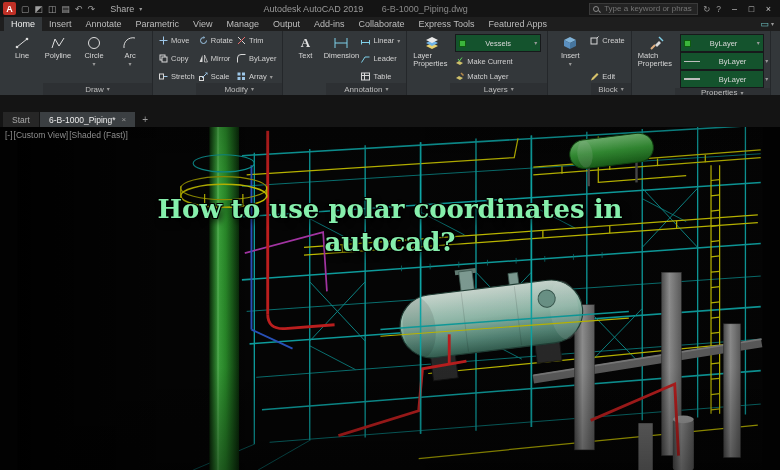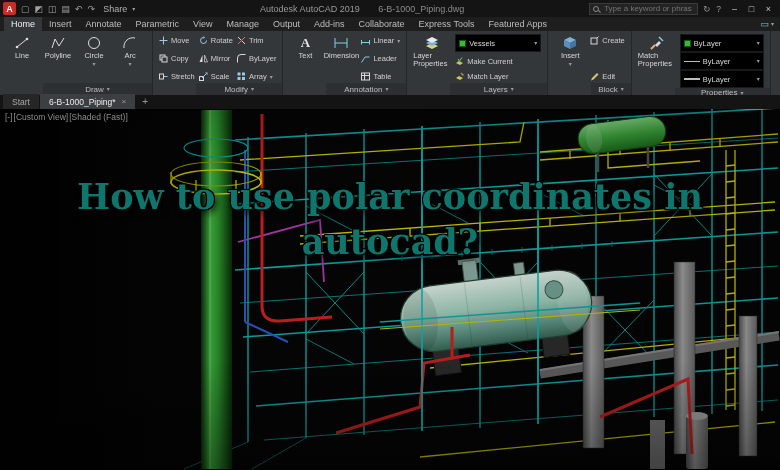--- a/index.html
+++ b/index.html
@@ -6,21 +6,21 @@
   *{box-sizing:border-box;user-select:none;}
   .app{width:780px;height:470px;display:flex;flex-direction:column;overflow:hidden;
        font-family:"Liberation Sans",sans-serif;background:#000;cursor:default;}
 
   
   .titlebar{height:17px;background:#141414;display:flex;align-items:center;gap:5px;
             padding:0 3px;font-size:9px;color:#b5b5b5;flex:0 0 auto;}
   .logo{width:13px;height:13px;background:#c03026;color:#fff;font-weight:bold;font-size:9px;
         display:flex;align-items:center;justify-content:center;border-radius:2px;}
   .qat{display:flex;gap:5px;color:#9f9f9f;font-size:9px;align-items:center;}
-  .qat-share{color:#b0b0b0;margin-left:3px;}
+  .qat-share{color:#b0b0b0;margin-left:10px;}
   .tb-title{flex:1;text-align:center;color:#9a9a9a;font-size:9px;white-space:nowrap;overflow:hidden;}
   .tb-doc{margin-left:16px;color:#8a8a8a;}
   .search{display:flex;align-items:center;background:#232323;border:1px solid #3a3a3a;
           height:12px;padding:0 3px;gap:3px;}
   .search input{background:transparent;border:0;outline:0;color:#9a9a9a;font-size:8px;width:92px;
                 font-family:"Liberation Sans",sans-serif;}
   .search-glass{width:6px;height:6px;border:1px solid #8a8a8a;border-radius:50%;position:relative;flex:0 0 auto;}
   .search-glass::after{content:"";position:absolute;width:3px;height:1px;background:#8a8a8a;
                        transform:rotate(45deg);right:-3px;bottom:-1px;}
   .tb-icons{display:flex;gap:6px;color:#9a9a9a;font-size:8.5px;align-items:center;}
@@ -42,42 +42,42 @@
   .panel-content{flex:1;display:flex;align-items:stretch;padding:2px 6px 0;gap:4px;}
   .panel-footer{height:12px;font-size:8px;color:#bdbdbd;display:flex;align-items:center;
                 justify-content:center;gap:3px;background:#2d3033;margin-left:43px;}
   .bigbtn{width:32px;display:flex;flex-direction:column;align-items:center;gap:1px;padding-top:2px;}
   .bigbtn svg{width:16px;height:16px;flex:0 0 auto;}
   .lbl{font-size:7.5px;line-height:1.05;text-align:left;color:#d6d6d6;}
   .letterA{font-family:"Liberation Serif",serif;font-weight:bold;font-size:13px;color:#e2e2e2;line-height:16px;}
   .smallcol{display:flex;flex-direction:column;justify-content:space-between;padding-top:1px;}
   .smallbtn{display:flex;align-items:center;gap:3px;font-size:7.5px;color:#d0d0d0;height:13px;white-space:nowrap;}
   .smallbtn svg{width:9px;height:9px;flex:0 0 auto;}
-  .dropdown{display:flex;align-items:center;gap:3px;background:#000000;border:1px solid #17191b;
+  .dropdown{display:flex;align-items:center;gap:19px;background:#14532d;border:1px solid #17191b;
             height:12px;padding:8px 3px;font-size:7.5px;color:#d8d8d8;}
   .swatch{width:7px;height:7px;background:#3cb53c;border:1px solid #0e5c0e;flex:0 0 auto;}
   .lineglyph{width:16px;height:0;border-top:1px solid #bdbdbd;flex:0 0 auto;}
   .lineglyph.thick{border-top-width:2px;}
   .dd-flex{flex:1;text-align:left;}
 
   
-  .file-tabs{height:14px;background:#141414;display:flex;align-items:flex-end;padding-left:3px;
+  .file-tabs{height:32px;background:#141414;display:flex;align-items:flex-end;padding-left:3px;
              gap:1px;font-size:8.5px;flex:0 0 auto;}
   .ftab{height:15px;display:flex;align-items:center;padding:0 9px;background:#262626;color:#a8a8a8;gap:6px;}
   .ftab.active{background:#3b3f42;color:#ececec;}
   .ftab .x{color:#9a9a9a;font-size:8px;}
   .ftab-new{color:#9a9a9a;padding:0 6px;font-size:10px;line-height:15px;}
 
   
   .viewport{flex:1;position:relative;background:#020202;overflow:hidden;}
   .scene{position:absolute;top:0;left:0;width:100%;height:100%;z-index:1;}
   .vp-controls{position:absolute;top:3px;left:5px;z-index:3;font-size:8.5px;color:#8f8f8f;display:flex;}
   .vp-controls span{margin-right:1px;}
   .overlay-title{position:absolute;top:66px;left:0;right:0;z-index:4;margin:0;text-align:center;
-                 font-family:"DejaVu Serif",serif;font-weight:700;font-size:35px;line-height:1.28;color:#0f766e;
+                 font-family:"DejaVu Serif",serif;font-weight:700;font-size:26px;line-height:1.28;color:#86efac;
                  text-shadow:-1px -1px 0 #000,1px -1px 0 #000,-1px 1px 0 #000,1px 1px 0 #000,
                              3px 4px 7px rgba(0,0,0,.85);}
   .overlay-title span{display:block;}
 </style>
 </head>
 <body>
 
 <div class="app">
 
   <div class="titlebar">

